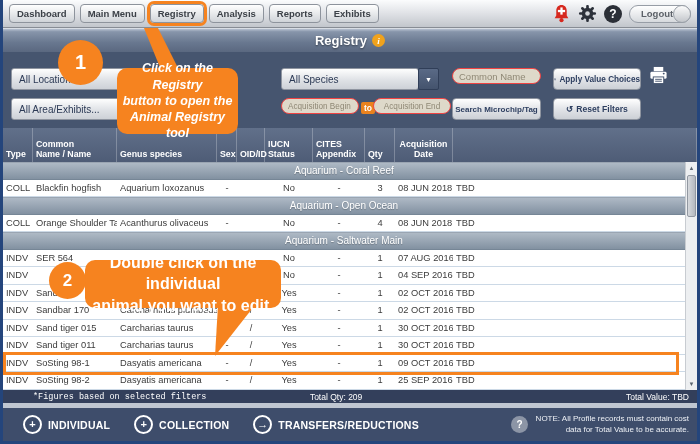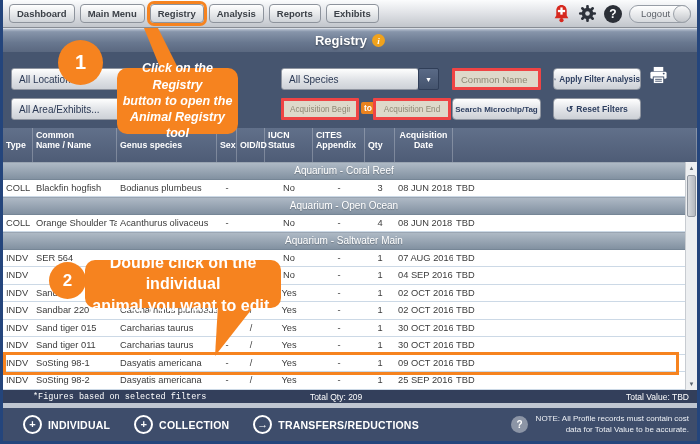--- a/index.html
+++ b/index.html
@@ -13,50 +13,50 @@
   .tabs{display:flex;gap:5px;align-items:center;border-radius:8px;}
   .tab{background:linear-gradient(#ffffff,#e8eaec 50%,#cfd3d8);border:1px solid #8d939c;border-radius:4px;
     padding:3px 7px;font-size:9.5px;font-weight:bold;color:#3c4148;white-space:nowrap;}
   .tab-highlighted{outline:3px solid #f6831f;}
   .topbar-right{margin-left:auto;display:flex;align-items:center;gap:7px;}
   .icon-btn{width:19px;height:19px;display:flex;align-items:center;justify-content:center;}
   .help-circle{width:18px;height:18px;border-radius:50%;background:#2b2f37;color:#fff;
     font-weight:bold;font-size:12px;display:flex;align-items:center;justify-content:center;}
   .logout-pill{position:relative;width:62px;height:18px;border:1px solid #979da6;border-radius:10px;
     background:linear-gradient(#ffffff,#d6d9dd);display:flex;align-items:center;
-    padding-left:11px;font-size:9.5px;font-weight:normal;color:#5c6168;box-sizing:border-box;}
+    padding-left:11px;font-size:9.5px;font-weight:bold;color:#5c6168;box-sizing:border-box;}
   .logout-knob{position:absolute;right:-1px;top:-1px;width:18px;height:18px;border-radius:50%;
     background:linear-gradient(#fcfcfc,#c3c6cb);border:1px solid #9aa0a8;box-sizing:border-box;}
   
   .titlebar{position:absolute;top:28px;left:0;right:0;height:24px;
     background:linear-gradient(#b7c1d1 0%,#8795aa 12%,#68778f 60%,#5a6880 100%);
     border-top:1px solid #d8dde4;display:flex;align-items:center;justify-content:center;gap:5px;z-index:4;box-sizing:border-box;}
   .title-text{font-size:13px;font-weight:bold;color:#fff;text-shadow:0 1px 2px rgba(0,0,0,.45);}
   .info-i{width:13px;height:13px;border-radius:50%;background:#f0a21c;color:#fff;font-weight:bold;
     font-style:italic;font-size:9px;display:flex;align-items:center;justify-content:center;
     font-family:"Liberation Serif",serif;}
   
   .filterbar{position:absolute;top:52px;left:0;right:0;height:76px;background:#46556f;z-index:3;}
   .dd{position:absolute;height:22px;background:linear-gradient(#fefefe,#dfe2e6 55%,#cdd1d7);
     border:1px solid #8f95a0;border-radius:3px;font-size:10px;color:#2c3a55;
     display:flex;align-items:center;padding:0 7px;box-sizing:border-box;overflow:hidden;white-space:nowrap;}
   .dd-arrow-btn{position:absolute;left:415px;top:16px;width:21px;height:22px;background:linear-gradient(#5a6a86,#44536d);
     border:1px solid #303e58;border-radius:2px;color:#fff;font-size:7px;display:flex;align-items:center;justify-content:center;box-sizing:border-box;}
-  .binput{position:absolute;height:22px;background:#ded9ca;border:3px solid #ef4444;border-radius:1px;
+  .binput{position:absolute;height:16px;background:#ded9ca;border:1px solid #ef4444;border-radius:8px;
     font-size:9.5px;color:#6e6857;padding:0 6px;box-sizing:border-box;font-family:"Liberation Sans",sans-serif;outline:none;}
   .binput::placeholder{color:#8f8875;opacity:1;}
   .to-badge{position:absolute;left:358px;top:50px;background:#ea821d;color:#fff;font-size:8.5px;
     font-weight:bold;padding:1px 3px;border-radius:2px;}
   .fbtn{position:absolute;height:22px;background:linear-gradient(#ffffff,#e2e4e8 50%,#ccd0d6);
     border:1px solid #8f95a0;border-radius:4px;font-weight:bold;color:#2e3f60;
     display:flex;align-items:center;justify-content:center;gap:3px;box-sizing:border-box;white-space:nowrap;}
   
   .thead{position:absolute;top:128px;left:0;right:0;height:34px;
     background:linear-gradient(#61708a,#4e5c76);display:flex;z-index:1;box-sizing:border-box;}
-  .hcell{border-right:1px solid rgba(255,255,255,.25);padding:2px 3px 12px;font-size:8.8px;font-weight:bold;
+  .hcell{border-right:1px solid rgba(255,255,255,.25);padding:2px 3px 3px;font-size:8.8px;font-weight:bold;
     color:#fff;display:flex;align-items:flex-end;box-sizing:border-box;line-height:1.15;}
   .hcell.ctr{justify-content:center;text-align:center;}
   .pre{white-space:pre-line;}
   .c0{width:30px}.c1{width:84px}.c2{width:100px}.c3{width:20px}.c4{width:28px}
   .c5{width:48px}.c6{width:52px}.c7{width:30px}.c8{width:58px}.c9{width:48px}.cf{flex:1}
   .tbody{position:absolute;top:162px;left:0;width:682px;height:228px;overflow:hidden;background:#fff;z-index:1;}
   .grow{height:17.5px;background:linear-gradient(#aeb9c5,#8291a1);border-top:1px solid #9aa5b2;
     border-bottom:1px solid #768696;display:flex;align-items:center;justify-content:center;color:#fff;
     font-size:10px;box-sizing:border-box;text-shadow:0 1px 1px rgba(0,0,0,.25);}
   .drow{height:17.5px;display:flex;align-items:center;border-bottom:1px solid #ccd9e6;
@@ -156,21 +156,21 @@
     <div class="dd" id="dd-locations" style="left:8px;top:16px;width:150px;">All Locations</div>
     <div class="dd" id="dd-species" style="left:278px;top:16px;width:138px;">All Species</div>
     <div class="dd" id="dd-area" style="left:8px;top:46px;width:150px;">All Area/Exhibits...</div>
     <div class="dd-arrow-btn">▼</div>
     <input class="binput" style="left: 449px; top: 16px; width: 89px;" placeholder="Common Name">
     <div class="fbtn" style="left:550px;top:16px;width:88px;font-size:8.2px;">
       <svg width="9" height="9" viewBox="0 0 10 10">
           <circle cx="4" cy="4" r="3" fill="none" stroke="#2e3f60" stroke-width="1.6"></circle>
           <line x1="6.2" y1="6.2" x2="9.3" y2="9.3" stroke="#2e3f60" stroke-width="1.6"></line>
         </svg>
-      <span>Apply Filter Analysis</span>
+      <span>Apply Value Choices</span>
     </div>
     <span class="icon-btn" style="position:absolute;left:646px;top:14px;">
       <svg width="20" height="19" viewBox="0 0 20 19">
         <rect x="5" y="0.5" width="10" height="4.5" fill="#fff"></rect>
         <rect x="1.5" y="5.5" width="17" height="7.5" rx="1.5" fill="#fff"></rect>
         <circle cx="15.5" cy="7.5" r="1" fill="#46556f"></circle>
         <rect x="4.5" y="11" width="11" height="7" fill="#fff" stroke="#46556f" stroke-width="1"></rect>
         <rect x="6.5" y="13" width="7" height="1" fill="#46556f"></rect>
         <rect x="6.5" y="15" width="7" height="1" fill="#46556f"></rect>
       </svg>
@@ -219,21 +219,21 @@
         <span class="pre">Acquisition
 Date</span>
       </div>
       <div class="hcell cf"></div>
     </div>
   <div class="tbody">
       <div class="grow">Aquarium - Coral Reef</div>
       <div class="drow">
         <div class="cell c0">COLL</div>
         <div class="cell c1">Blackfin hogfish</div>
-        <div class="cell c2">Bodianus plumbeus</div>
+        <div class="cell c2">Aquarium loxozanus</div>
         <div class="cell c3 ctr">-</div>
         <div class="cell c4 ctr"></div>
         <div class="cell c5 ctr">No</div>
         <div class="cell c6 ctr">-</div>
         <div class="cell c7 ctr">3</div>
         <div class="cell c8">08 JUN 2018</div>
         <div class="cell c9">TBD</div>
         <div class="cell cf"></div>
       </div>
       <div class="grow">Aquarium - Open Ocean</div>
@@ -285,21 +285,21 @@
         <div class="cell c4 ctr"></div>
         <div class="cell c5 ctr">Yes</div>
         <div class="cell c6 ctr">-</div>
         <div class="cell c7 ctr">1</div>
         <div class="cell c8">02 OCT 2016</div>
         <div class="cell c9">TBD</div>
         <div class="cell cf"></div>
       </div>
       <div class="drow">
         <div class="cell c0">INDV</div>
-        <div class="cell c1">Sandbar 220</div>
+        <div class="cell c1">Sandbar 170</div>
         <div class="cell c2">Carcharhinus plumbeus</div>
         <div class="cell c3 ctr">-</div>
         <div class="cell c4 ctr">/</div>
         <div class="cell c5 ctr">Yes</div>
         <div class="cell c6 ctr">-</div>
         <div class="cell c7 ctr">1</div>
         <div class="cell c8">02 OCT 2016</div>
         <div class="cell c9">TBD</div>
         <div class="cell cf"></div>
       </div>

